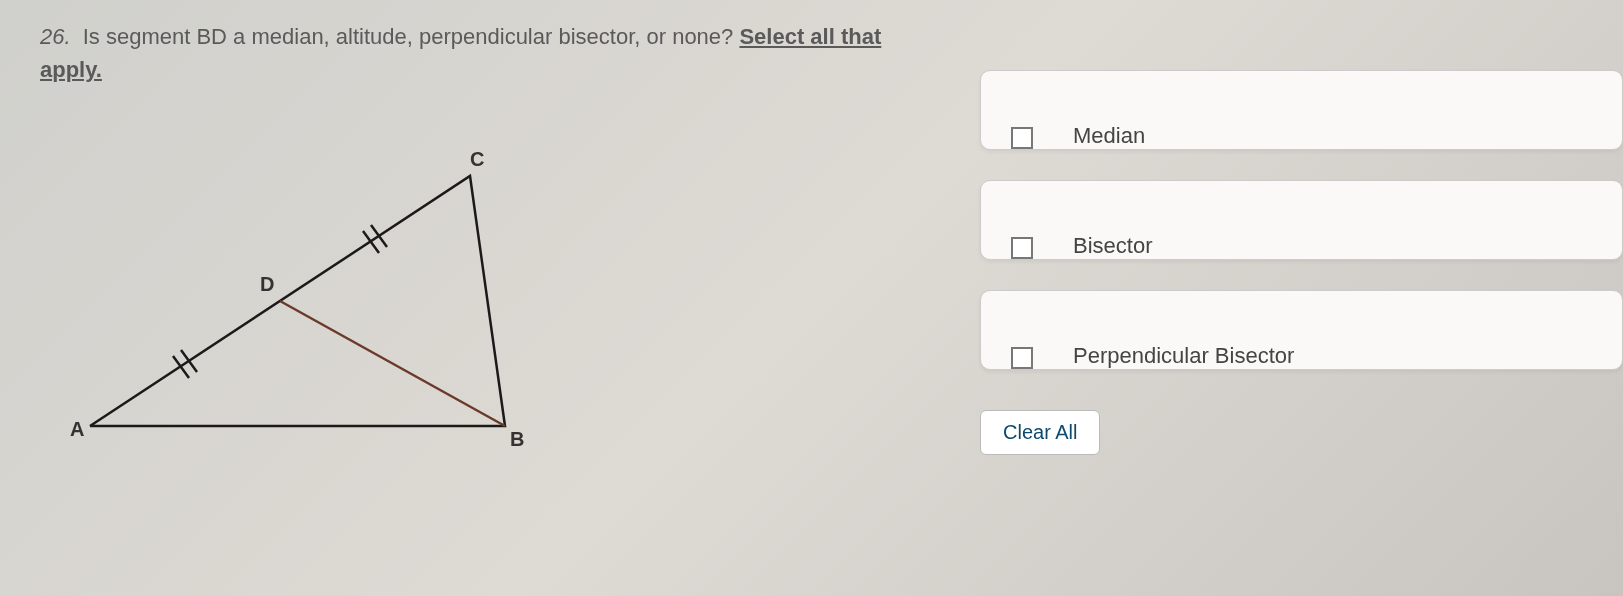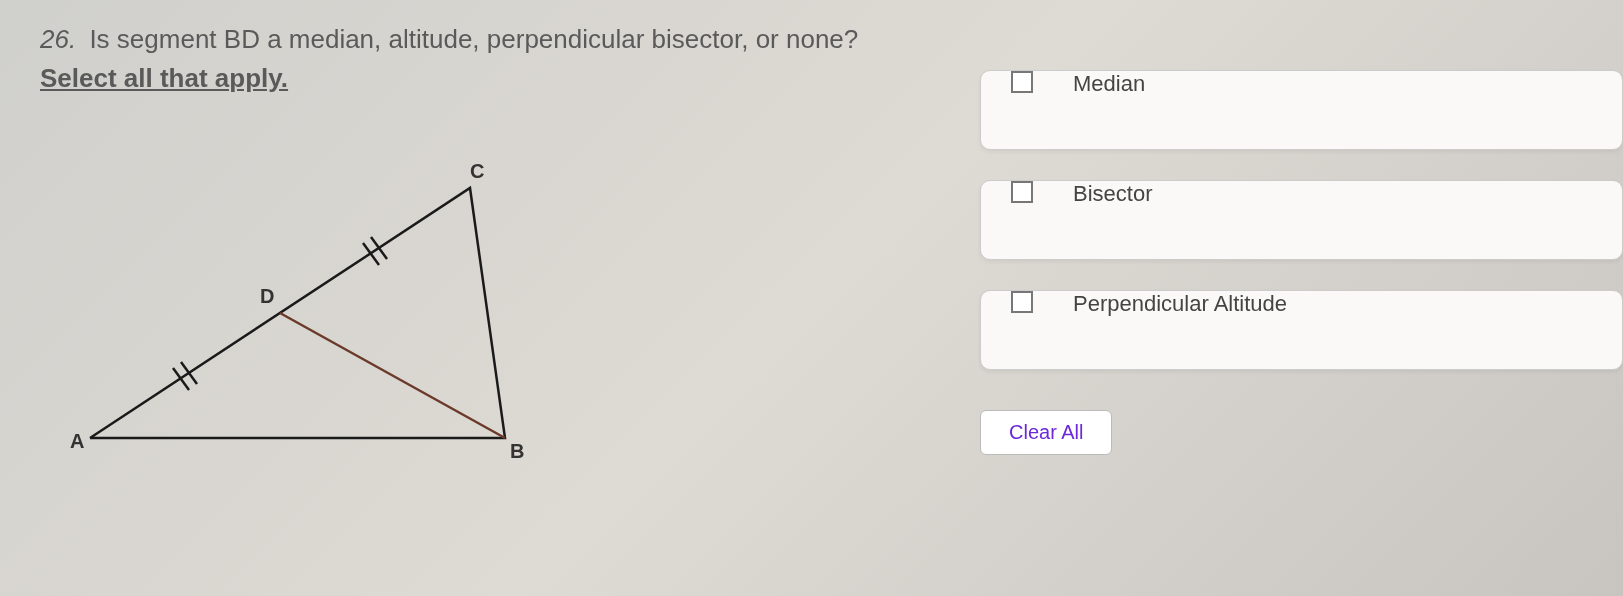--- a/index.html
+++ b/index.html
@@ -10,21 +10,21 @@
       background: linear-gradient(135deg, #d0d0cc 0%, #dedad4 50%, #c8c4c0 100%);
       display: flex;
       color: #333;
       overflow: hidden;
     }
     .left-panel {
       width: 960px;
       padding: 20px 40px 20px 40px;
     }
     .question-text {
-      font-size: 26px;
+      font-size: 22px;
       color: #5a5a5a;
       line-height: 1.5;
       margin-bottom: 10px;
     }
     .q-num { font-style: italic; margin-right: 6px; }
     .q-highlight { font-weight: bold; text-decoration: underline; }
     .diagram-wrap {
       width: 500px;
       height: 360px;
       margin-top: 30px;
@@ -47,21 +47,21 @@
       display: flex;
       flex-direction: column;
       gap: 30px;
     }
     .option-card {
       background: #faf9f7;
       border: 1px solid #ccc;
       border-radius: 10px;
       height: 80px;
       display: flex;
-      align-items: flex-start;
+      align-items: flex-end;
       padding: 0 30px;
       gap: 40px;
       box-shadow: 0 2px 4px rgba(0,0,0,0.06);
       cursor: pointer;
     }
     .checkbox {
       width: 22px;
       height: 22px;
       border: 2px solid #777;
       background: #fff;
@@ -71,23 +71,23 @@
       font-size: 22px;
       color: #444;
     }
     .clear-row {
       margin-top: 10px;
     }
     .clear-btn {
       background: #fff;
       border: 1px solid #bbb;
       border-radius: 6px;
-      padding: 10px 28px;
+      padding: 10px 22px;
       font-size: 20px;
-      color: #6d28d9;
+      color: #0c4a6e;
       cursor: pointer;
     }
   </style>
 </head>
 <body>
 
 <div class="left-panel">
   <p class="question-text">
     <span class="q-num">26.</span>
     <span>Is segment BD a median, altitude, perpendicular bisector, or none? </span>
@@ -123,18 +123,18 @@
   <div class="option-card">
     <span class="checkbox"></span>
     <span class="option-label">Median</span>
   </div>
   <div class="option-card">
     <span class="checkbox"></span>
     <span class="option-label">Bisector</span>
   </div>
   <div class="option-card">
     <span class="checkbox"></span>
-    <span class="option-label">Perpendicular Altitude</span>
+    <span class="option-label">Perpendicular Bisector</span>
   </div>
   <div class="clear-row">
     <button class="clear-btn">Clear All</button>
   </div>
 </div>
 
 </body></html>

